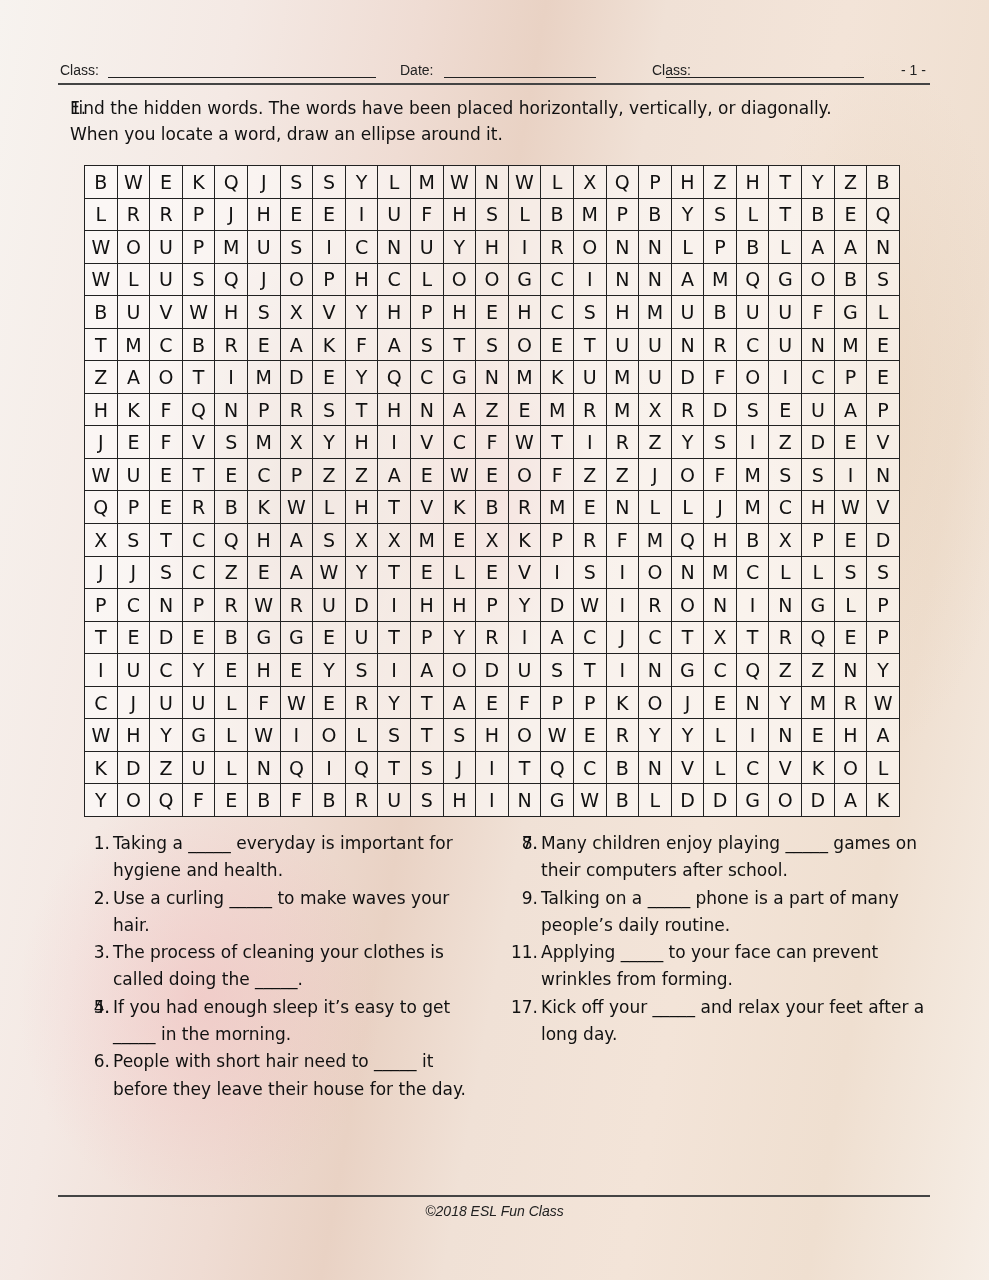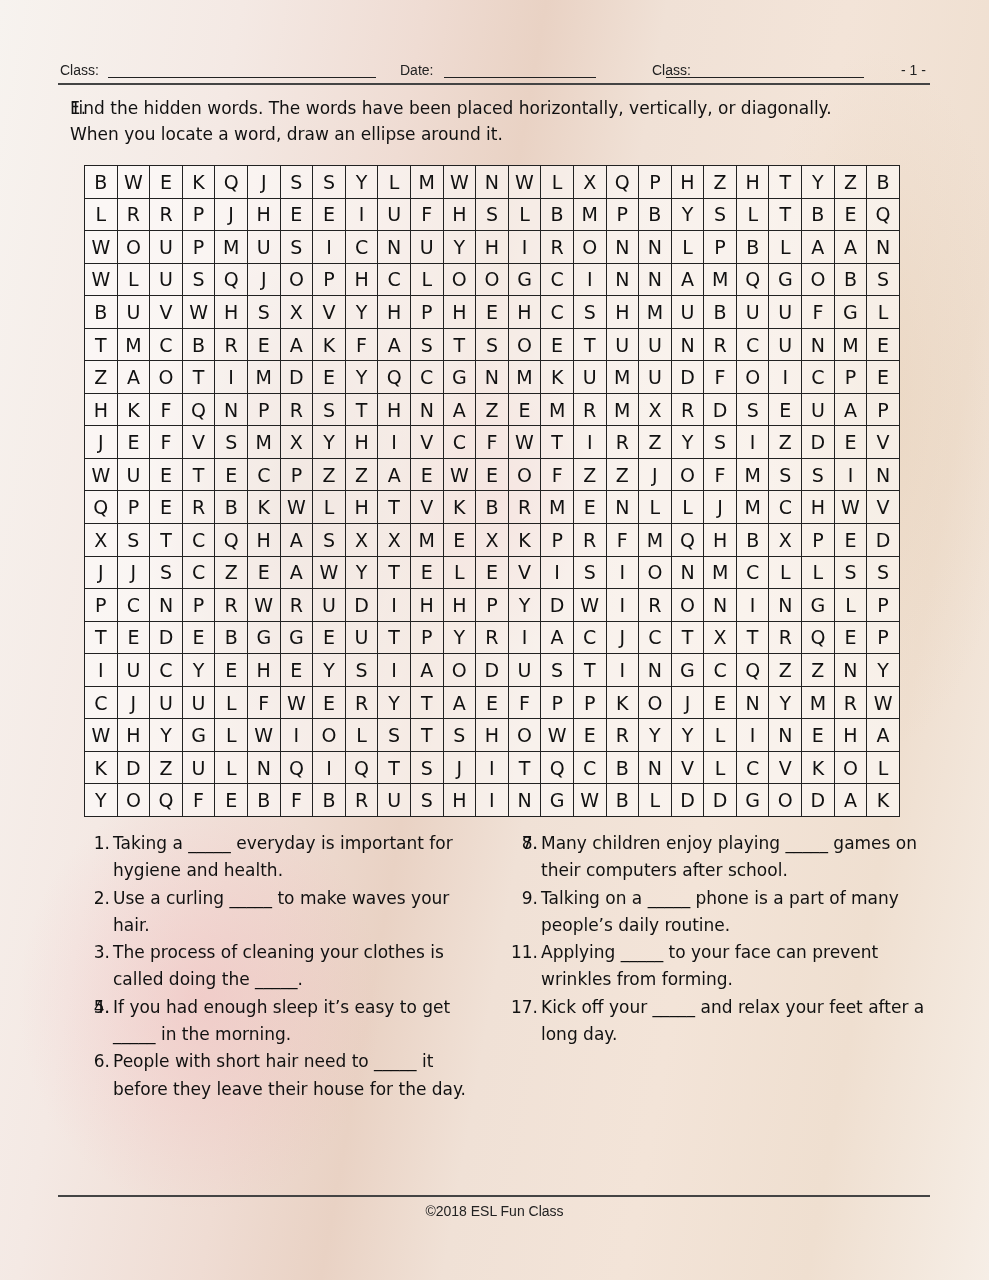--- a/index.html
+++ b/index.html
@@ -51,21 +51,21 @@
   }
   .clues.left { left: 88px; width: 400px; }
   .clues.right { left: 508px; width: 420px; }
   .clue { position: relative; padding-left: 25px; }
   .clues.right .clue { padding-left: 33px; }
   .clue .cnum { position: absolute; left: 0; top: 0; width: 22px; text-align: right; }
   .clues.right .clue .cnum { width: 30px; }
   .footer-rule { position: absolute; left: 58px; top: 1195px; width: 872px; border-top: 2px solid #444; }
   .footer {
     position: absolute; left: 0; top: 1203px; width: 989px; text-align: center;
-    font-family: "Liberation Sans", sans-serif; font-size: 14px; color: #222;
+    font-family: "Liberation Sans", sans-serif; font-size: 14px; color: #222; font-style: italic;
   }
 </style>
 </head>
 <body>
 
 <div class="bg-overlay"></div>
 
 <div class="header">
   <span class="fld" style="left:2px">Class:</span>
   <span class="line" style="left:50px;width:268px"></span>

